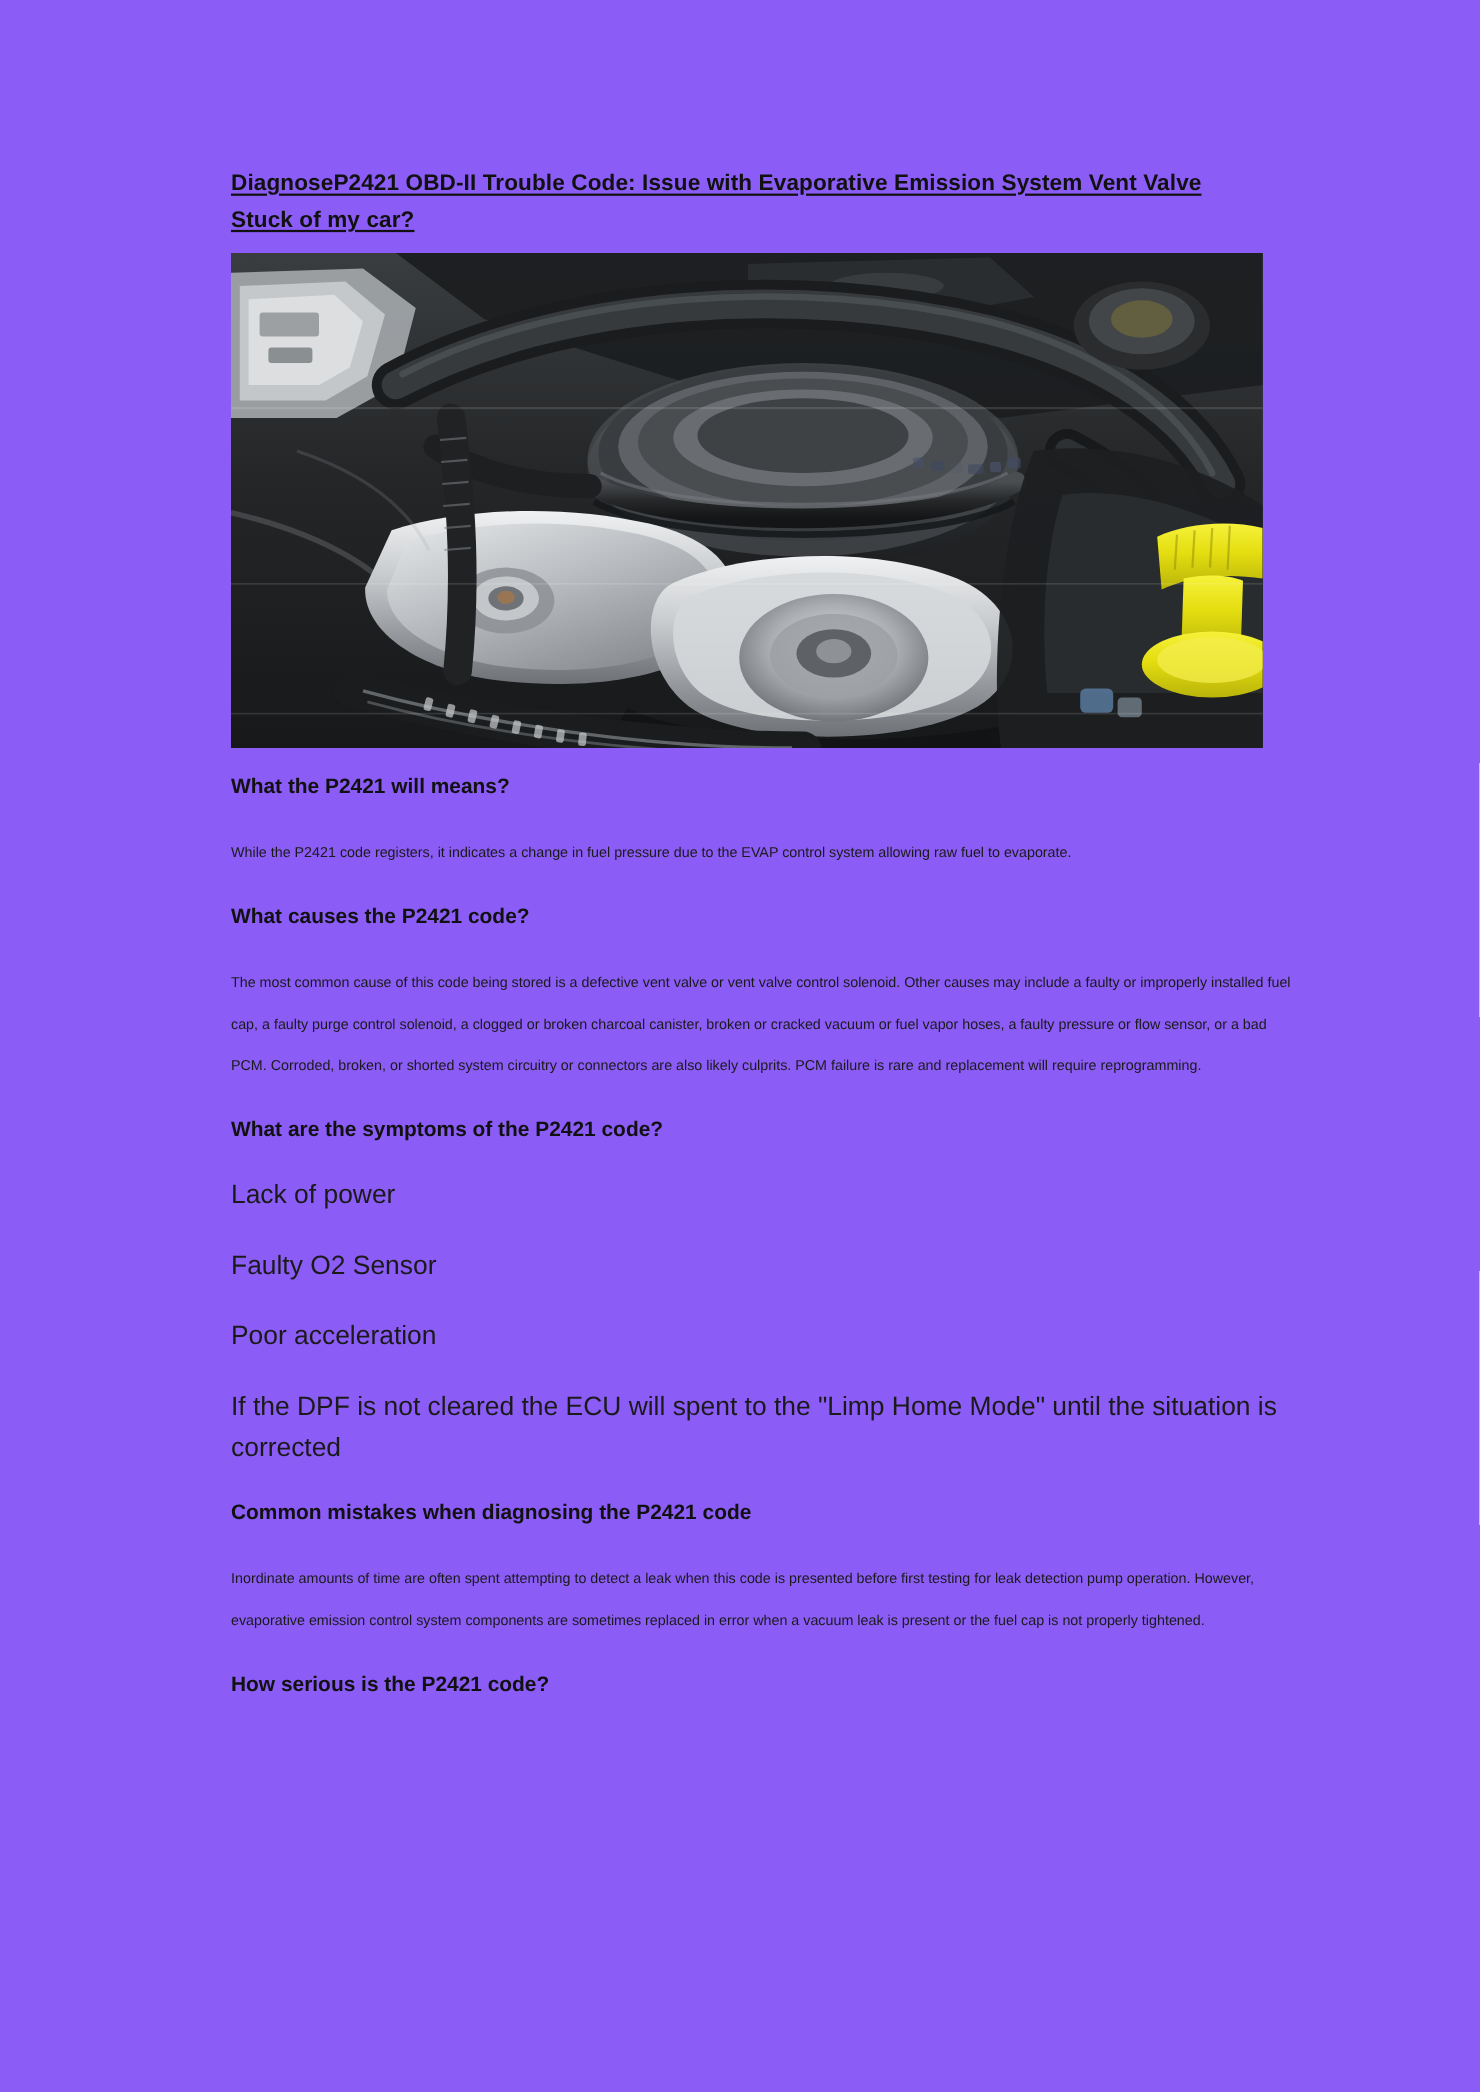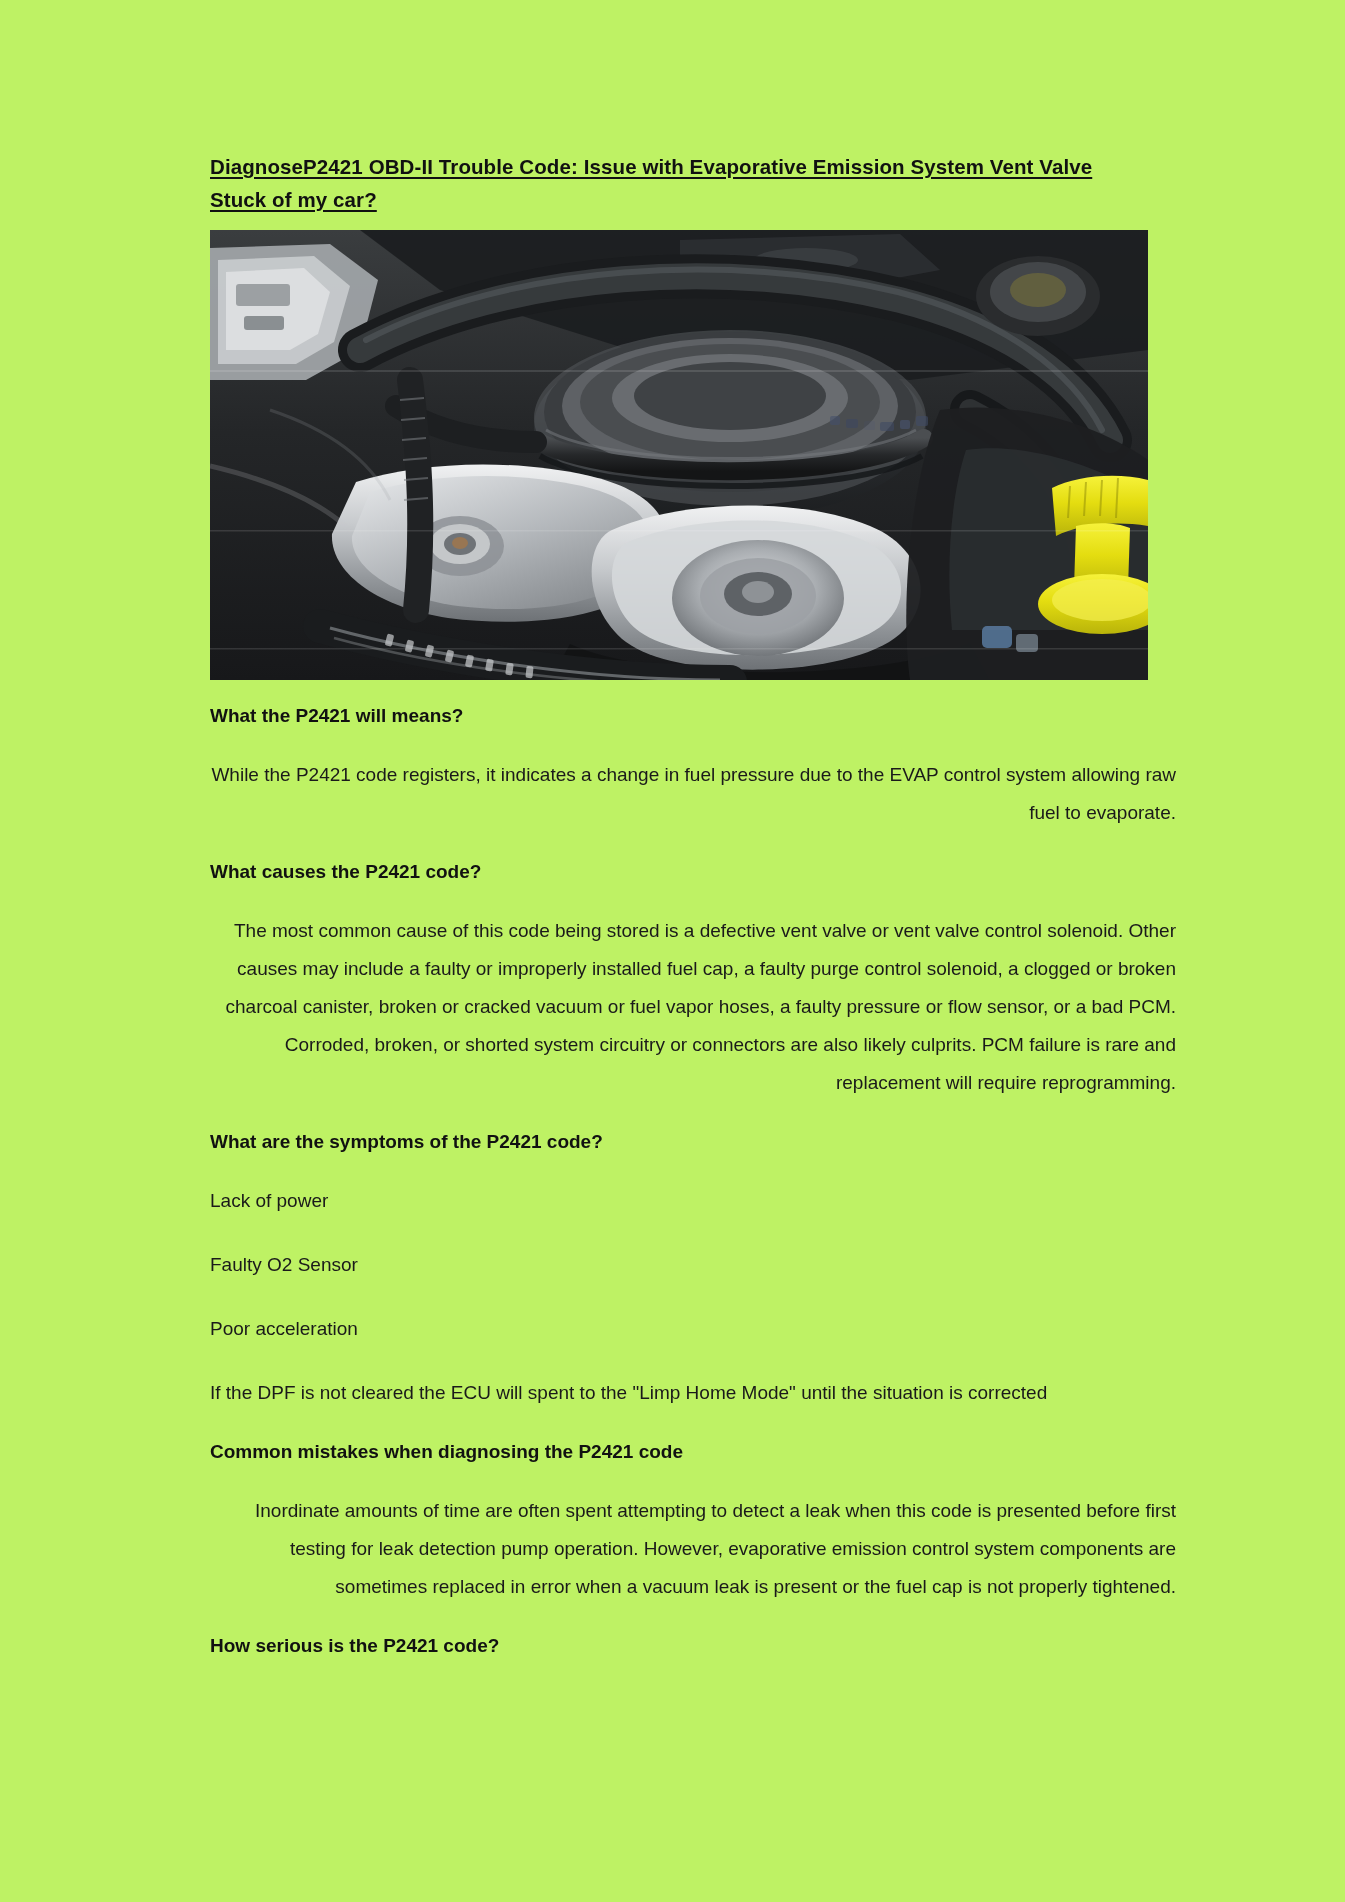--- a/index.html
+++ b/index.html
@@ -12,21 +12,21 @@
     height: 1902px;
     font-family: "Liberation Sans", "DejaVu Sans", sans-serif;
     color: #111111;
     -webkit-font-smoothing: antialiased;
   }
 
   .page {
     position: relative;
     width: 1345px;
     height: 1902px;
-    background: #bef264;
+    background: #8b5cf6;
     box-sizing: border-box;
   }
 
   .content {
     position: absolute;
     left: 210px;
     top: 150px;
     width: 966px;
   }
 
@@ -70,29 +70,28 @@
   .h-sub {
     font-size: 19px;
     font-weight: bold;
     line-height: 28px;
     margin: 0 0 26px 0;
     color: #111111;
   }
 
   
   .p-body {
-    font-size: 19px;
+    font-size: 13px;
     font-weight: normal;
     line-height: 38px;
     margin: 0 0 26px 0;
     color: #1a1a1a;
-    text-align: right;
   }
   .p-item {
-    font-size: 19px;
+    font-size: 24px;
     line-height: 38px;
     margin: 0 0 26px 0;
     color: #1a1a1a;
   }
   .last {
     margin-bottom: 0;
   }
 </style>
 </head>
 <body>

